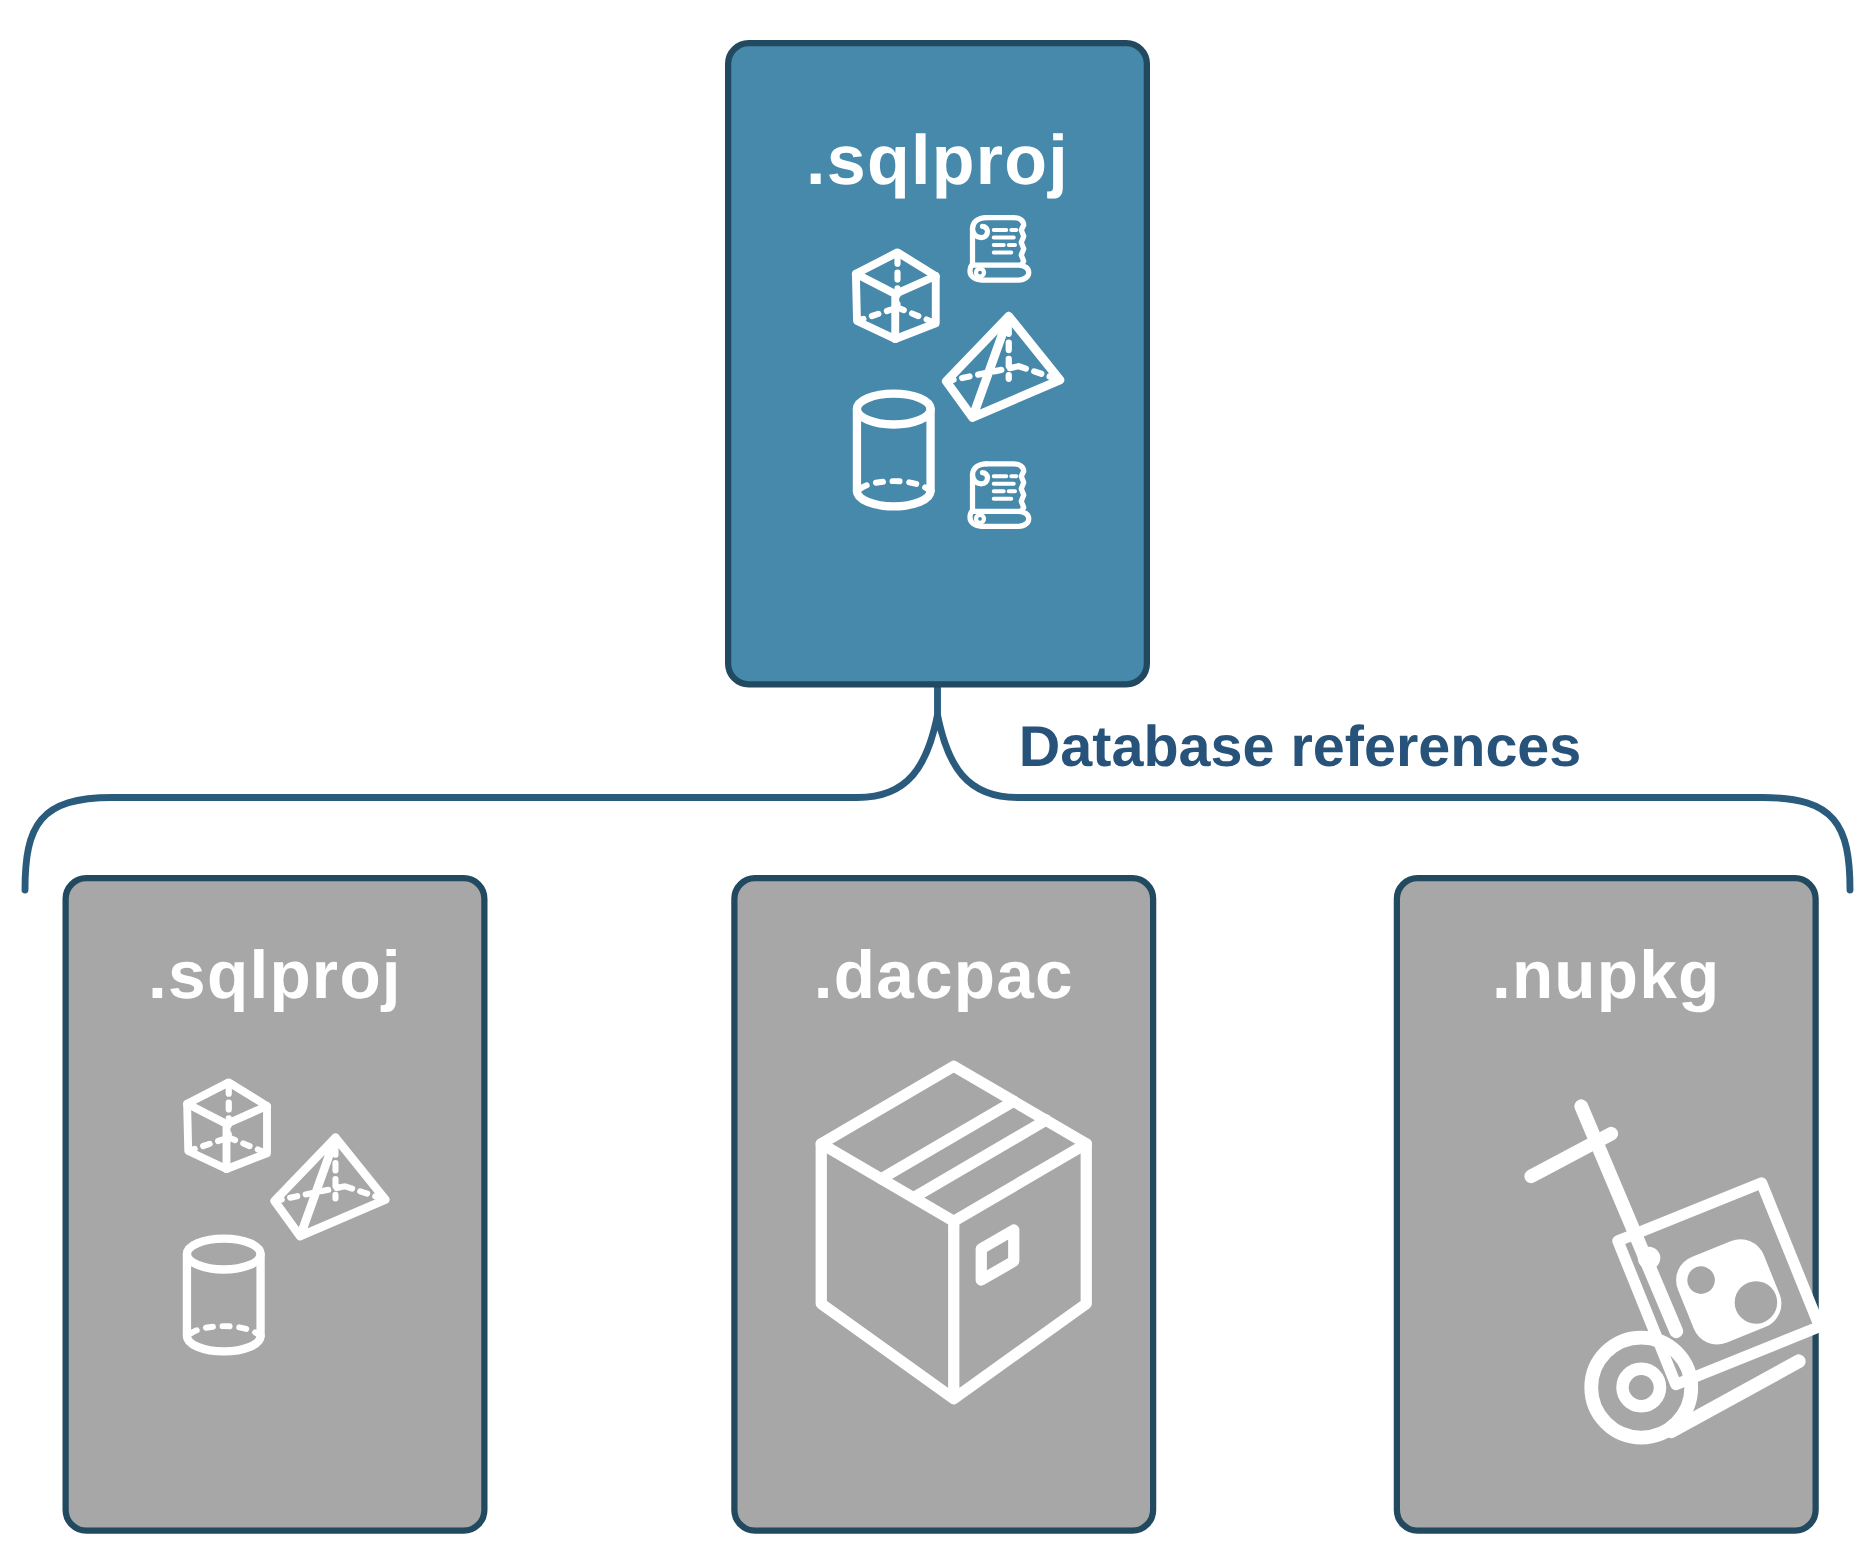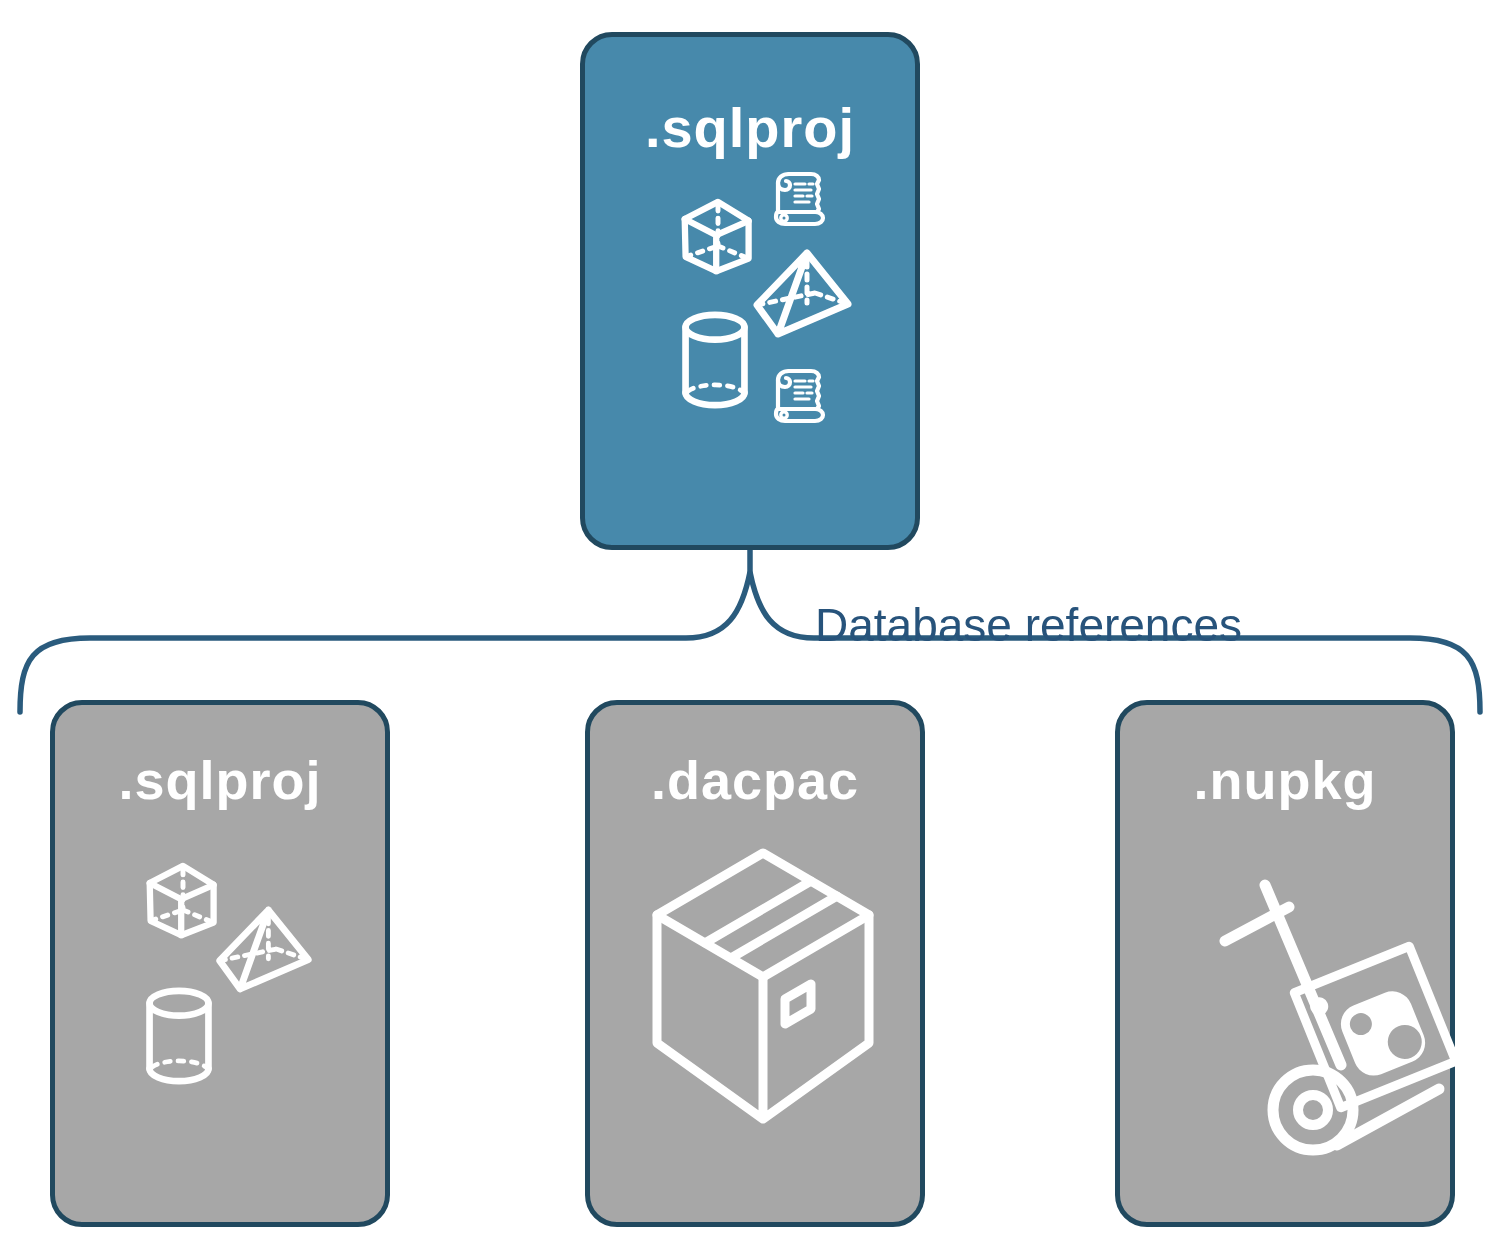--- a/index.html
+++ b/index.html
@@ -1,32 +1,32 @@
 <!DOCTYPE html>
 <html><head>
 <meta charset="utf-8">
 <style>
   html,body{margin:0;padding:0;background:#ffffff;}
   .canvas{position:relative;width:1500px;height:1250px;background:#ffffff;overflow:hidden;
           font-family:"Liberation Sans","DejaVu Sans",sans-serif;}
-  .box{position:absolute;border:5px solid #21495F;border-radius:32px;box-sizing:border-box;}
+  .box{position:absolute;border:5px solid #21495F;border-radius:19px;box-sizing:border-box;}
   .box-root{left:580px;top:32px;width:340px;height:518px;background:#4789AB;}
   .box-child{width:340px;height:527px;top:700px;background:#A7A7A7;}
   .box-child.c0{left:50px;}
   .box-child.c1{left:585px;}
   .box-child.c2{left:1115px;}
   .box-title{position:absolute;left:0;right:0;text-align:center;color:#ffffff;
              font-weight:bold;font-size:56px;letter-spacing:1px;}
   .box-root .box-title{top:58px;}
   .box-child .box-title{top:44px;font-size:54px;}
   .icon{position:absolute;}
   svg{display:block;overflow:visible;}
   .connector-svg{position:absolute;left:0;top:0;width:1500px;height:1250px;pointer-events:none;}
-  .connector-label{position:absolute;left:815px;top:598px;color:#27537B;
-                   font-weight:normal;font-size:46px;white-space:nowrap;}
+  .connector-label{position:absolute;left:815px;top:570px;color:#27537B;
+                   font-weight:bold;font-size:46px;white-space:nowrap;}
   .stroke{fill:none;stroke:#FFFFFF;stroke-linecap:round;stroke-linejoin:round;}
 </style>
 </head>
 <body>
 
 <div class="canvas">
 
   <svg class="connector-svg" viewBox="0 0 1500 1250" xmlns="http://www.w3.org/2000/svg">
     <path d="M750 546 L750 572" fill="none" stroke="#2A5B7D" stroke-width="5.5" stroke-linecap="round"></path>
     <path d="M20 712 C20 660 32 638 90 638 L686 638 C727 638 742 612 750 572

